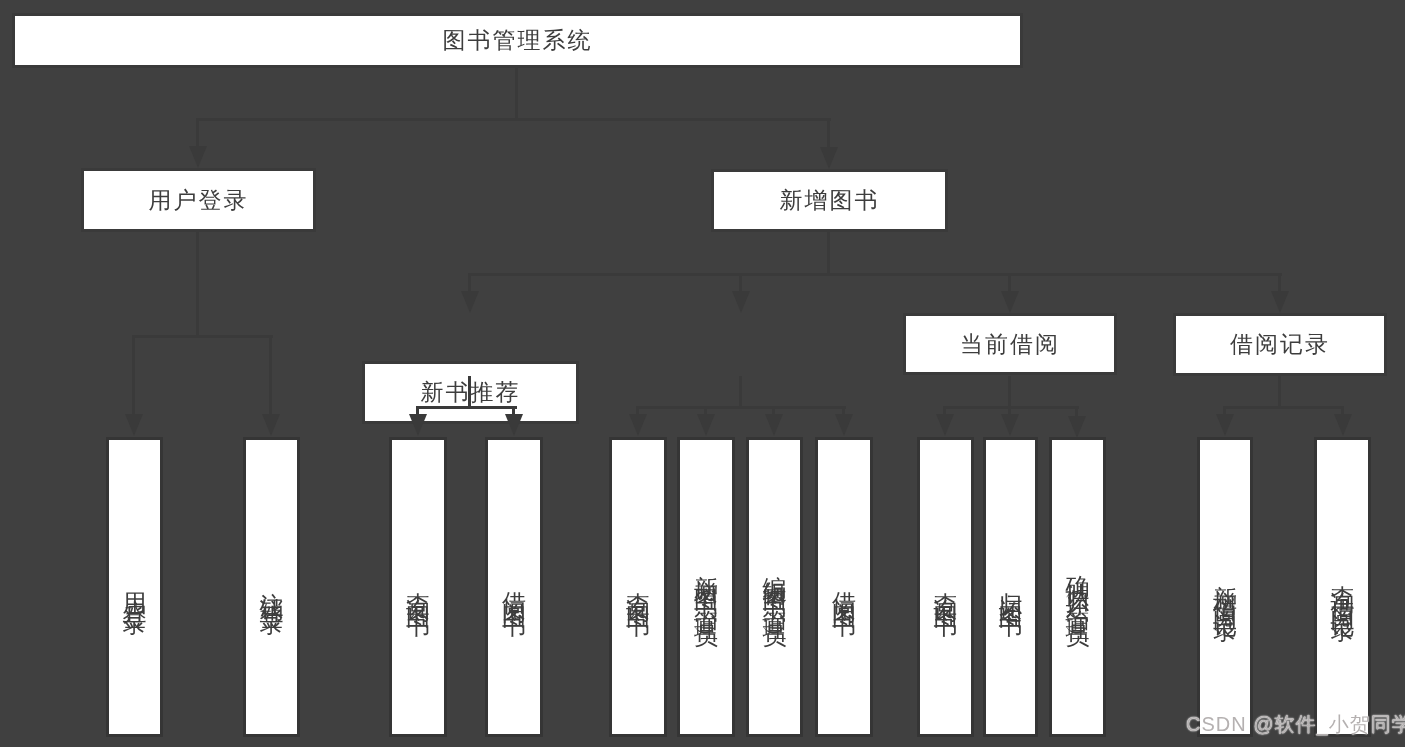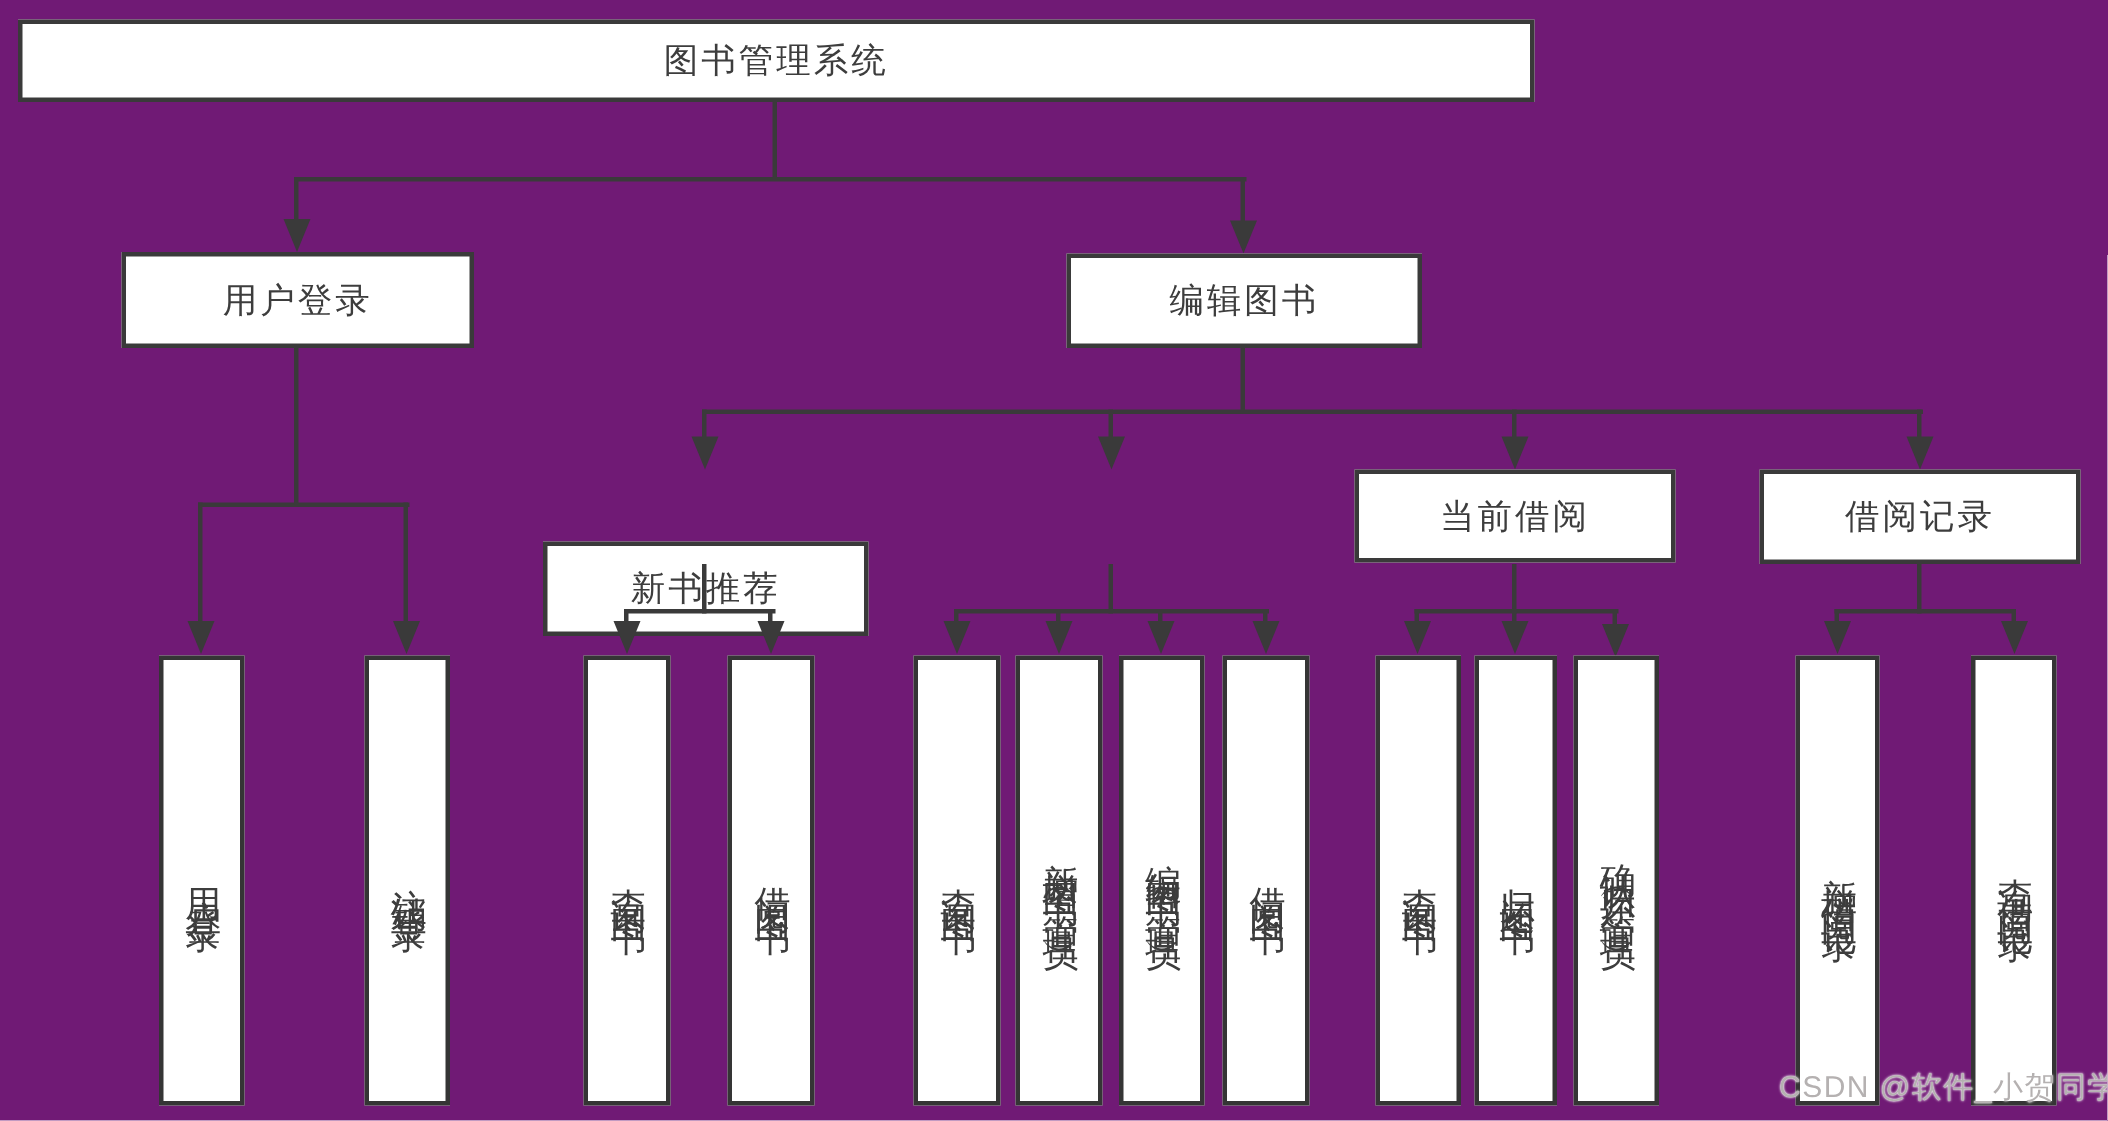--- a/index.html
+++ b/index.html
@@ -1,17 +1,17 @@
 <!DOCTYPE html>
 <html><head>
 <meta charset="utf-8">
 <style>
   html,body{margin:0;padding:0;background:#ffffff;}
   #canvas{
-    position:relative;width:1405px;height:747px;background:#701a75;overflow:hidden;
+    position:relative;width:1405px;height:747px;background:#404040;overflow:hidden;
     font-family:"Liberation Sans","DejaVu Sans",sans-serif;
   }
   .hbox{
     position:absolute;box-sizing:border-box;border:3px solid #3a3a3a;background:#fff;
     display:flex;align-items:center;justify-content:center;
   }
   .hbox .lbl{
     font-size:23px;letter-spacing:2px;color:#3d3d3d;white-space:nowrap;
   }
   .vbox{
@@ -48,21 +48,21 @@
   <div class="hline" style="left:196px;top:118px;width:635px;"></div>
   <div class="vline" style="left:196px;top:118px;height:32px;"></div>
   <div class="arrow" style="left:189px;top:146px;"></div>
   <div class="vline" style="left:827px;top:118px;height:32px;"></div>
   <div class="arrow" style="left:820px;top:147px;"></div>
 
   <div class="hbox" style="left:81px;top:168px;width:235px;height:64px;">
     <span class="lbl">用户登录</span>
   </div>
   <div class="hbox" style="left:711px;top:169px;width:237px;height:63px;">
-    <span class="lbl">编辑图书</span>
+    <span class="lbl">新增图书</span>
   </div>
 
   <div class="vline" style="left:196px;top:232px;height:106px;"></div>
   <div class="hline" style="left:132px;top:335px;width:141px;"></div>
   <div class="vline" style="left:132px;top:335px;height:81px;"></div>
   <div class="arrow" style="left:125px;top:414px;"></div>
   <div class="vline" style="left:269px;top:335px;height:81px;"></div>
   <div class="arrow" style="left:262px;top:414px;"></div>
 
   <div class="vline" style="left:827px;top:232px;height:44px;"></div>

